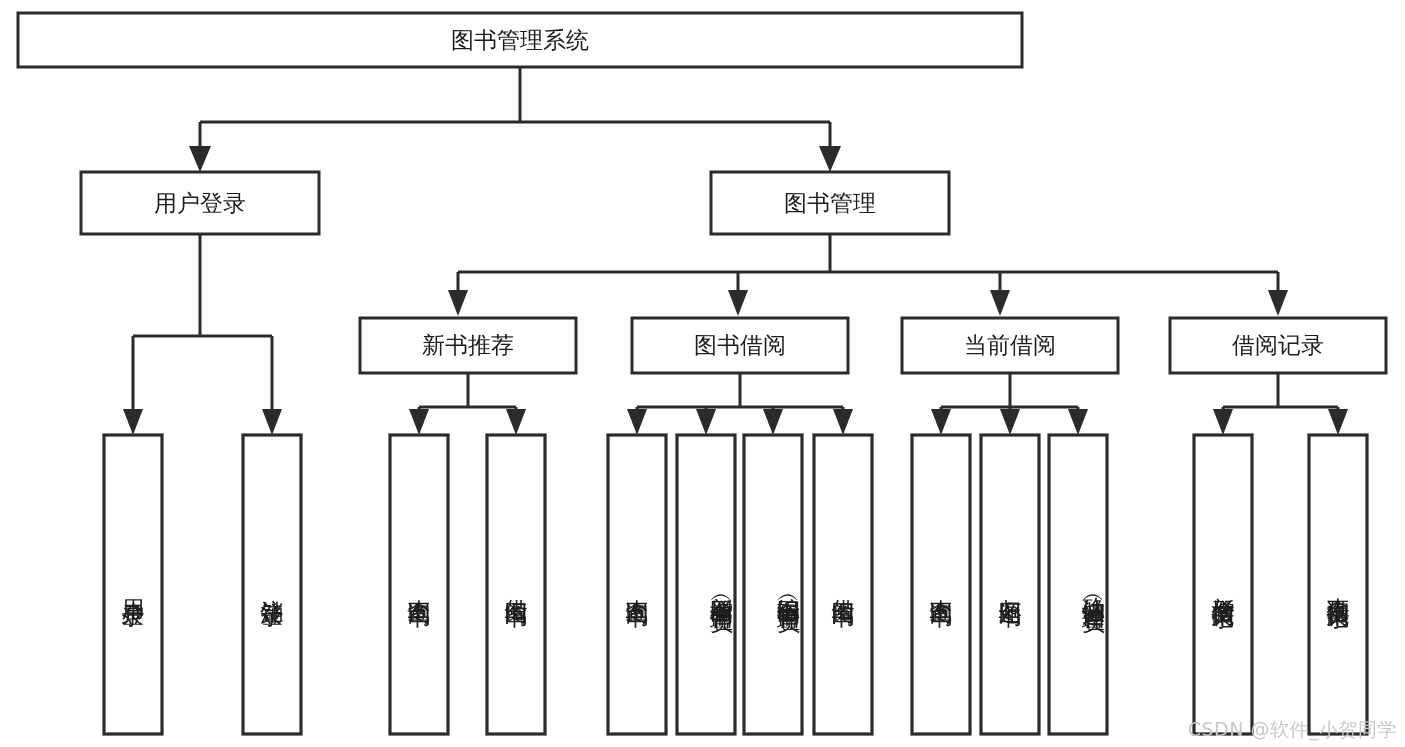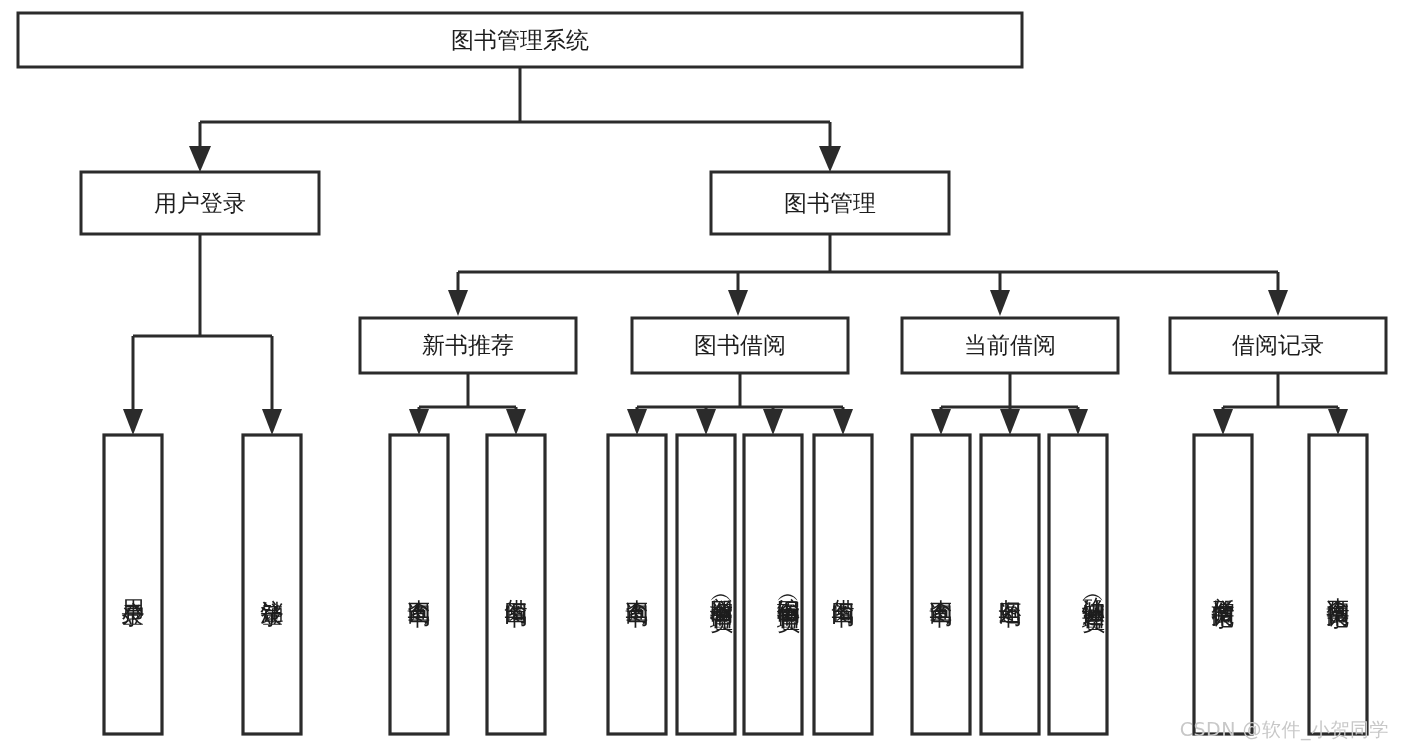--- a/index.html
+++ b/index.html
@@ -71,21 +71,21 @@
     letter-spacing: 2px;
     text-align: center;
     white-space: nowrap;
     pointer-events: none;
     display: flex;
     align-items: center;
     justify-content: center;
   }
   .watermark {
     position: absolute;
-    right: 16px;
+    right: 8px;
     bottom: 4px;
     font-family: "DejaVu Sans", "Liberation Sans", sans-serif;
     font-size: 19px;
     color: #c8c8c8;
     white-space: nowrap;
     letter-spacing: 0.5px;
   }
 </style>
 </head>
 <body>

